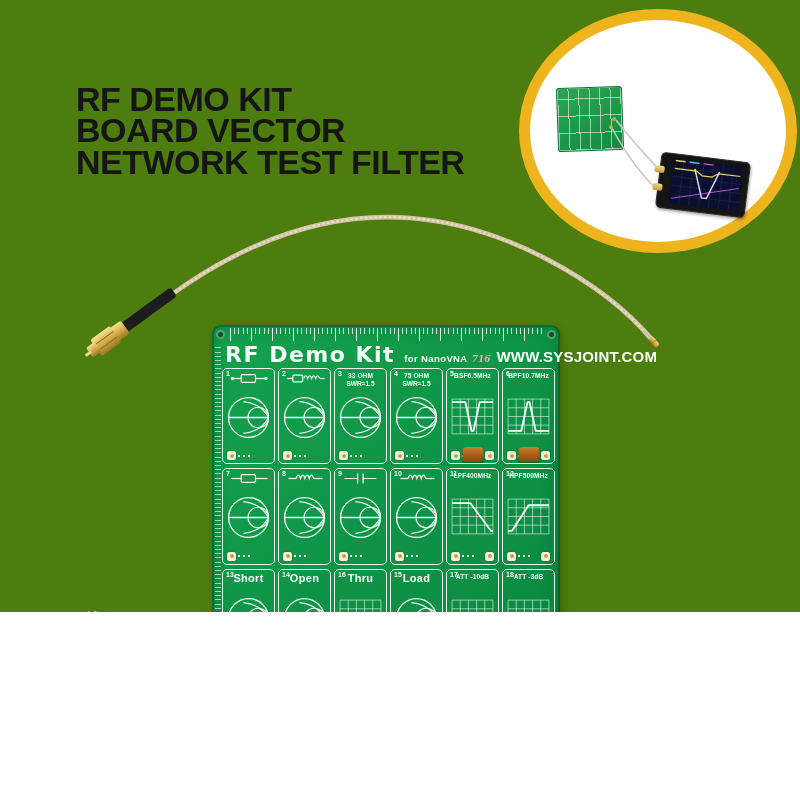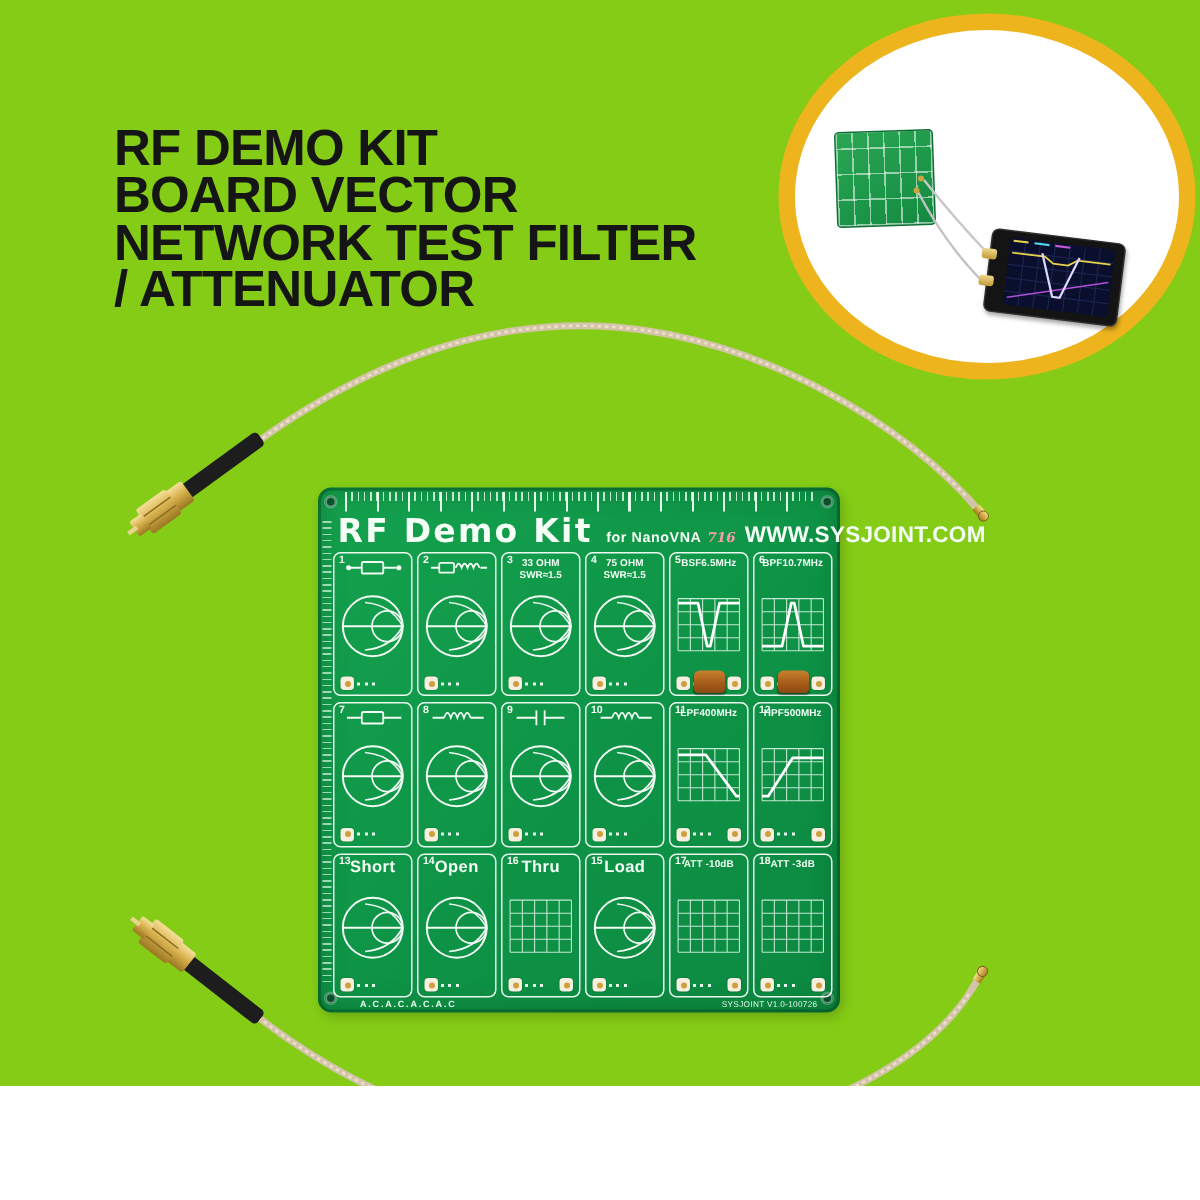--- a/index.html
+++ b/index.html
@@ -1,16 +1,16 @@
 <!DOCTYPE html>
 <html><head>
 <meta charset="utf-8">
 <style>
   html,body{margin:0;padding:0;background:#fff;}
-  #canvas{position:relative;width:800px;height:724px;background:#84cc16;overflow:hidden;
+  #canvas{position:relative;width:800px;height:612px;background:#4d7c0f;overflow:hidden;
           font-family:"Liberation Sans", sans-serif;}
 
   
   .headline{position:absolute;left:76px;top:84px;color:#151515;font-weight:bold;
             font-size:34px;line-height:0.92;letter-spacing:-0.5px;}
   .headline div{white-space:nowrap;}
 
   
   .ring{position:absolute;left:519px;top:9px;width:278px;height:244px;box-sizing:border-box;
         border:11px solid #edb41e;border-radius:50%;background:#fff;z-index:1;}
@@ -86,21 +86,20 @@
 </style>
 </head>
 <body>
 
 <div id="canvas">
 
   <div class="headline">
     <div>RF DEMO KIT</div>
     <div>BOARD VECTOR</div>
     <div>NETWORK TEST FILTER</div>
-    <div>/ ATTENUATOR</div>
   </div>
 
   <div class="ring"></div>
   <div class="mini-pcb"></div>
   <svg class="inset-svg" width="800" height="800" viewBox="0 0 800 800">
     <path d="M616,120 C638,148 652,162 666,177" stroke="#c8c8c8" stroke-width="1.6" fill="none"></path>
     <path d="M612,128 C630,162 648,182 664,196" stroke="#c3c3c3" stroke-width="1.6" fill="none"></path>
     <circle cx="614" cy="119" r="2" fill="#caa53f"></circle>
     <circle cx="611" cy="127" r="2" fill="#caa53f"></circle>
     <circle cx="666" cy="177" r="2.4" fill="#1a1a1a"></circle>

